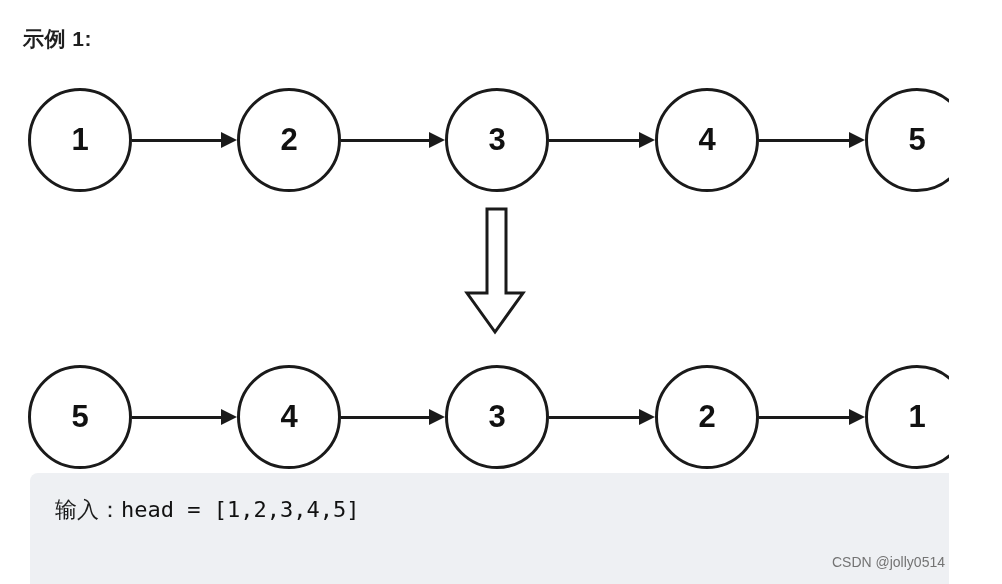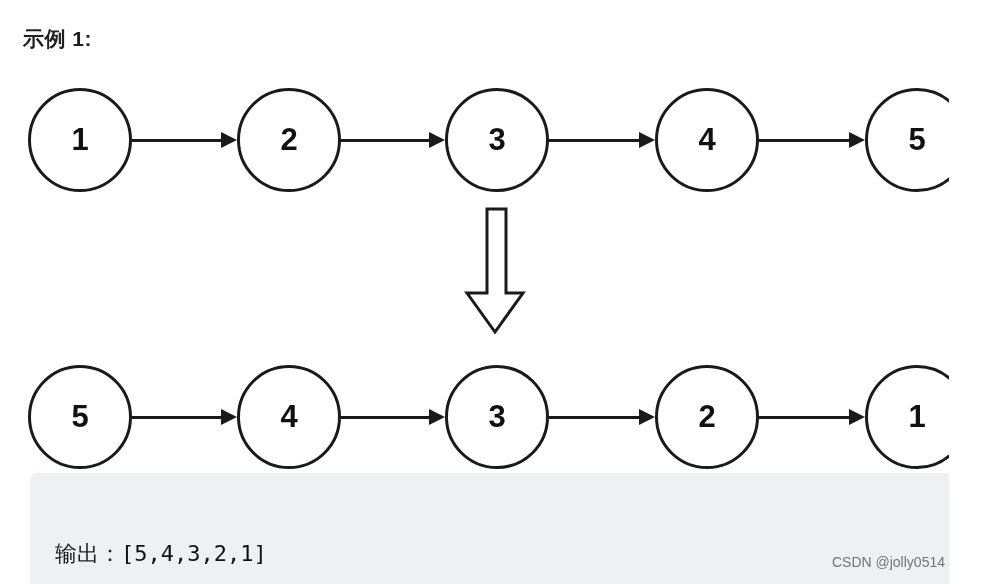--- a/index.html
+++ b/index.html
@@ -160,18 +160,18 @@
     <div class="arrow bot" style="left:759px;width:106px">
         <div class="shaft"></div>
         <div class="head"></div>
       </div>
     <div class="node bot" style="left:865px">
         <span>1</span>
       </div>
   </div>
 
   <div class="io-box">
-    <div class="io-line line2"><span class="io-label">输出：</span><span class="io-code">[5,4,3,2,1]</span></div>
+    <div class="io-line line1"><span class="io-label">输入：</span><span class="io-code">head = [1,2,3,4,5]</span></div>
   </div>
 
   <div class="watermark">CSDN @jolly0514</div>
 
 </div>
 
 </body></html>

